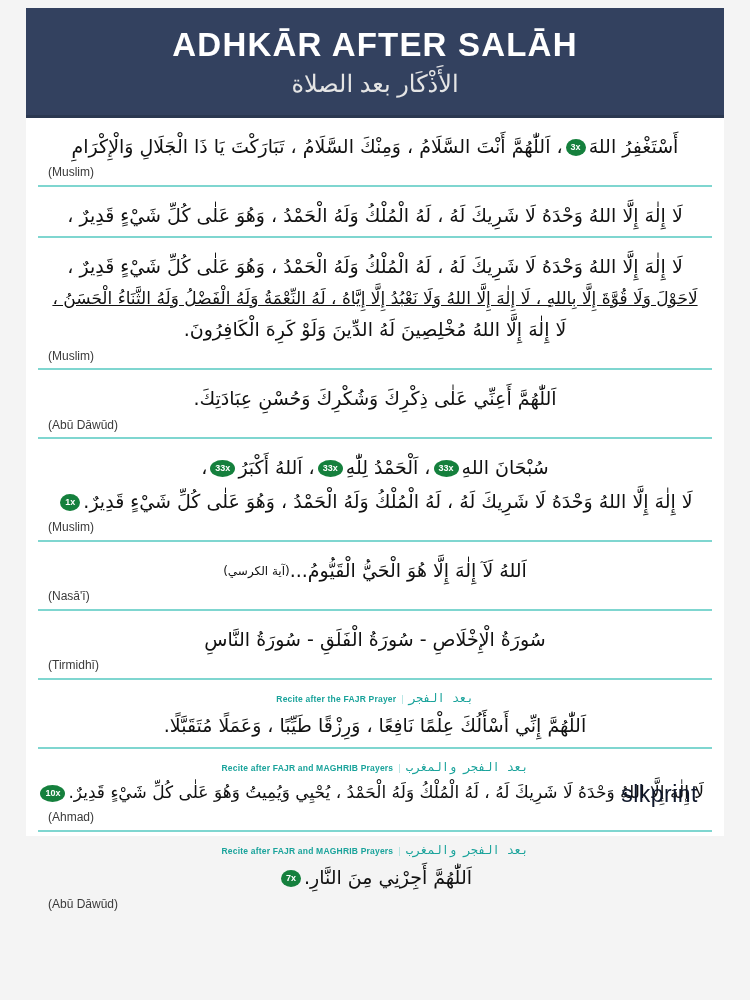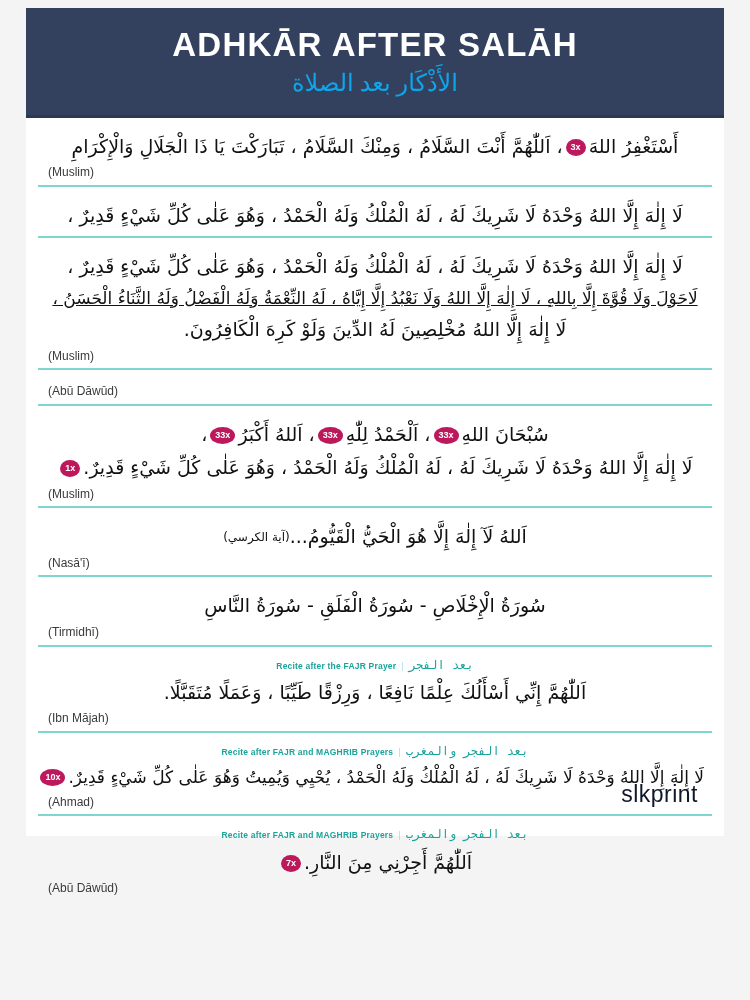--- a/index.html
+++ b/index.html
@@ -39,26 +39,26 @@
   }
   .banner-title {
     color: #ffffff;
     font-size: 33px;
     font-weight: bold;
     letter-spacing: 1.2px;
     line-height: 1.15;
     margin: 0;
   }
   .banner-subtitle {
-    color: #0ea5e9;
+    color: #e5e5e5;
     font-size: 24px;
     line-height: 1.3;
     margin-top: 4px;
     direction: rtl;
-    font-family: Liberation Serif, serif;
+    font-family: Liberation Sans, sans-serif;
     text-align: center;
   }
   
   .content {
     padding: 0 12px;
     box-sizing: border-box;
   }
   .section {
     position: relative;
     border-bottom: 2px solid #7fd6d0;
@@ -106,21 +106,21 @@
     vertical-align: middle;
   }
   
   .badge {
     display: inline-block;
     min-width: 17px;
     height: 17px;
     line-height: 17px;
     padding: 0 5px;
     border-radius: 50%;
-    background: #be185d;
+    background: #15803d;
     color: #ffffff;
     font-family: "Liberation Sans", sans-serif;
     font-size: 9px;
     font-weight: bold;
     text-align: center;
     direction: ltr;
     vertical-align: middle;
     margin: 0 3px;
     box-sizing: border-box;
   }
@@ -169,20 +169,23 @@
         </div>
         <div class="section">
           <div class="lines">
             <div class="ar-line"><span>لَا إِلٰهَ إِلَّا اللهُ وَحْدَهُ لَا شَرِيكَ لَهُ ، لَهُ الْمُلْكُ وَلَهُ الْحَمْدُ ، وَهُوَ عَلٰى كُلِّ شَيْءٍ قَدِيرٌ ،</span></div>
             <div class="ar-line" style="font-size: 17px; text-decoration: underline;"><span>لَاحَوْلَ وَلَا قُوَّةَ إِلَّا بِاللهِ ، لَا إِلٰهَ إِلَّا اللهُ وَلَا نَعْبُدُ إِلَّا إِيَّاهُ ، لَهُ النِّعْمَةُ وَلَهُ الْفَضْلُ وَلَهُ الثَّنَاءُ الْحَسَنُ ،</span></div>
             <div class="ar-line"><span>لَا إِلٰهَ إِلَّا اللهُ مُخْلِصِينَ لَهُ الدِّينَ وَلَوْ كَرِهَ الْكَافِرُونَ.</span></div>
           </div>
           <div class="source">(Muslim)</div>
         </div>
         <div class="section">
+          <div class="lines">
+            <div class="ar-line"><span>اَللّٰهُمَّ أَعِنِّي عَلٰى ذِكْرِكَ وَشُكْرِكَ وَحُسْنِ عِبَادَتِكَ.</span></div>
+          </div>
           <div class="source">(Abū Dāwūd)</div>
         </div>
         <div class="section">
           <div class="lines">
             <div class="ar-line"><span>سُبْحَانَ اللهِ</span><span class="badge">33x</span><span>، اَلْحَمْدُ لِلّٰهِ</span><span class="badge">33x</span><span>، اَللهُ أَكْبَرُ</span><span class="badge">33x</span><span>،</span></div>
             <div class="ar-line"><span>لَا إِلٰهَ إِلَّا اللهُ وَحْدَهُ لَا شَرِيكَ لَهُ ، لَهُ الْمُلْكُ وَلَهُ الْحَمْدُ ، وَهُوَ عَلٰى كُلِّ شَيْءٍ قَدِيرٌ.</span><span class="badge">1x</span></div>
           </div>
           <div class="source">(Muslim)</div>
         </div>
         <div class="section">
@@ -195,21 +198,20 @@
           <div class="lines">
             <div class="ar-line"><span>سُورَةُ الْإِخْلَاصِ - سُورَةُ الْفَلَقِ - سُورَةُ النَّاسِ</span></div>
           </div>
           <div class="source">(Tirmidhī)</div>
         </div>
         <div class="section">
           <div class="when-label"><span>Recite after the FAJR Prayer</span><span class="sep">|</span><span class="ar">بعد الفجر</span></div>
           <div class="lines">
             <div class="ar-line"><span>اَللّٰهُمَّ إِنِّي أَسْأَلُكَ عِلْمًا نَافِعًا ، وَرِزْقًا طَيِّبًا ، وَعَمَلًا مُتَقَبَّلًا.</span></div>
           </div>
-          <div class="source">(Ibn Mājah)</div>
         </div>
         <div class="section">
           <div class="when-label"><span>Recite after FAJR and MAGHRIB Prayers</span><span class="sep">|</span><span class="ar">بعد الفجر والمغرب</span></div>
           <div class="lines">
             <div class="ar-line" style="font-size: 17px;"><span>لَا إِلٰهَ إِلَّا اللهُ وَحْدَهُ لَا شَرِيكَ لَهُ ، لَهُ الْمُلْكُ وَلَهُ الْحَمْدُ ، يُحْيِي وَيُمِيتُ وَهُوَ عَلٰى كُلِّ شَيْءٍ قَدِيرٌ.</span><span class="badge">10x</span></div>
           </div>
           <div class="source">(Ahmad)</div>
         </div>
         <div class="section">
           <div class="when-label"><span>Recite after FAJR and MAGHRIB Prayers</span><span class="sep">|</span><span class="ar">بعد الفجر والمغرب</span></div>

